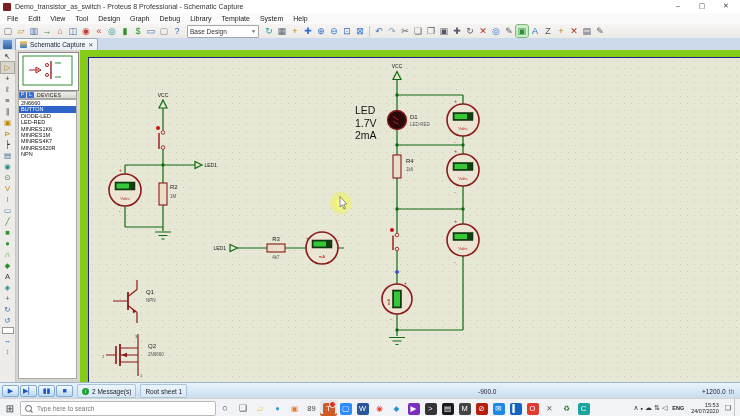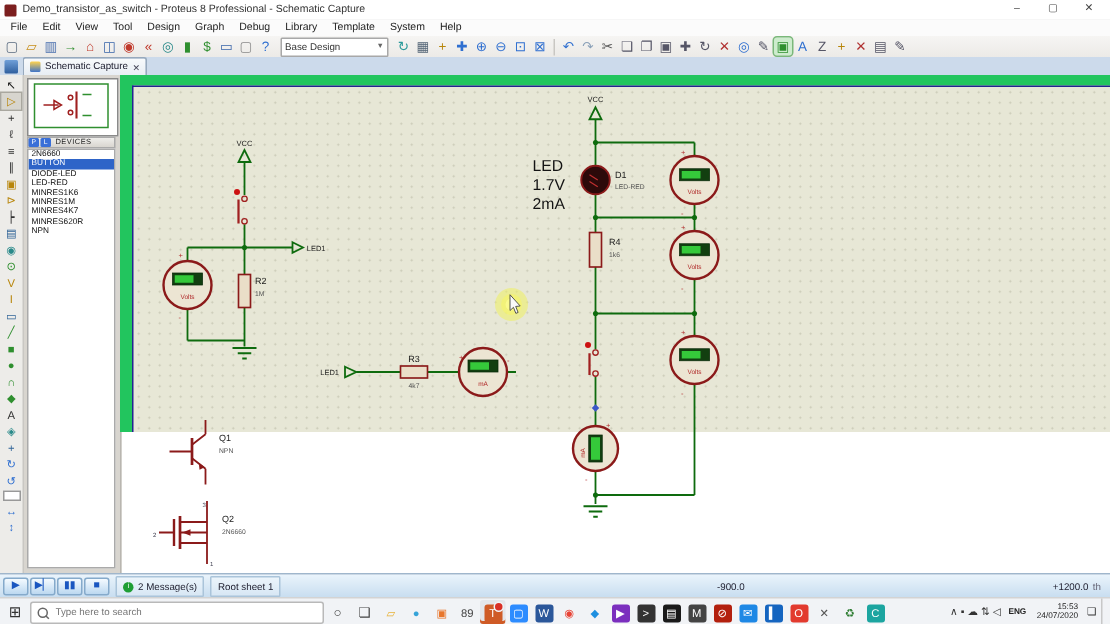--- a/index.html
+++ b/index.html
@@ -43,21 +43,21 @@
 
   .objpanel{position:absolute;left:16px;top:0;width:64px;height:332px;background:#d8d5cf;border-right:1px solid #b9b6b0;}
   .preview{position:absolute;left:2px;top:2px;width:59px;height:37px;background:#fff;border:1px solid #8a8a8a;}
   .devheader{position:absolute;left:2px;top:41px;width:59px;height:8px;background:linear-gradient(#efeeeb,#d9d6d0);border:1px solid #aaa;display:flex;align-items:center;gap:1px;font-size:5px;box-sizing:border-box;}
   .pl{width:7px;height:6px;border:none;border-radius:1px;background:#3a6fd8;color:#fff;font-size:4.5px;line-height:6px;text-align:center;padding:0;}
   .devtitle{font-size:5px;color:#222;margin-left:2px;letter-spacing:.3px;}
   .devlist{position:absolute;left:2px;top:49px;width:59px;height:280px;background:#fff;border:1px solid #aaa;box-sizing:border-box;overflow:hidden;}
   .ditem{font-size:5.5px;line-height:6.4px;padding-left:2px;color:#111;white-space:nowrap;}
   .ditem.selected{background:#2e64c8;color:#fff;}
 
-  .canvas{position:absolute;left:80px;top:0;width:660px;height:238px;background:#22c55e;text-align:center;}
+  .canvas{position:absolute;left:80px;top:0;width:660px;height:332px;background:#84cc16;text-align:center;}
   .sheet{position:absolute;left:8px;top:7px;right:0;bottom:0;border-left:1px solid #23238f;border-top:1px solid #23238f;background-color:#e7e7d6;background-image:radial-gradient(#c9c9b5 0.6px,rgba(0,0,0,0) 0.7px);background-size:7px 7px;}
   .schsvg{position:absolute;left:0;top:0;}
 
   
   .statusbar{position:absolute;left:0;top:382px;width:740px;height:16px;background:linear-gradient(#eaf4fc,#c6dcef);border-top:1px solid #9fb6cc;display:flex;align-items:center;font-size:6.5px;color:#223;}
   .simctrl{display:flex;gap:1px;margin-left:2px;}
   .simbtn{width:17px;height:12px;border:1px solid #85aacb;border-radius:2px;background:linear-gradient(#f4faff,#bcd8f0);color:#1a56c0;font-size:7px;line-height:10px;text-align:center;padding:0;}
   .sbpanel{height:12px;border:1px solid #aac4da;border-radius:1px;display:flex;align-items:center;padding:0 4px;margin-left:4px;gap:3px;background:rgba(255,255,255,.25);}
   .msgicon{width:7px;height:7px;border-radius:50%;background:#1f9e35;color:#fff;font-size:5px;line-height:7px;text-align:center;}
   .coordx{position:absolute;left:478px;}

